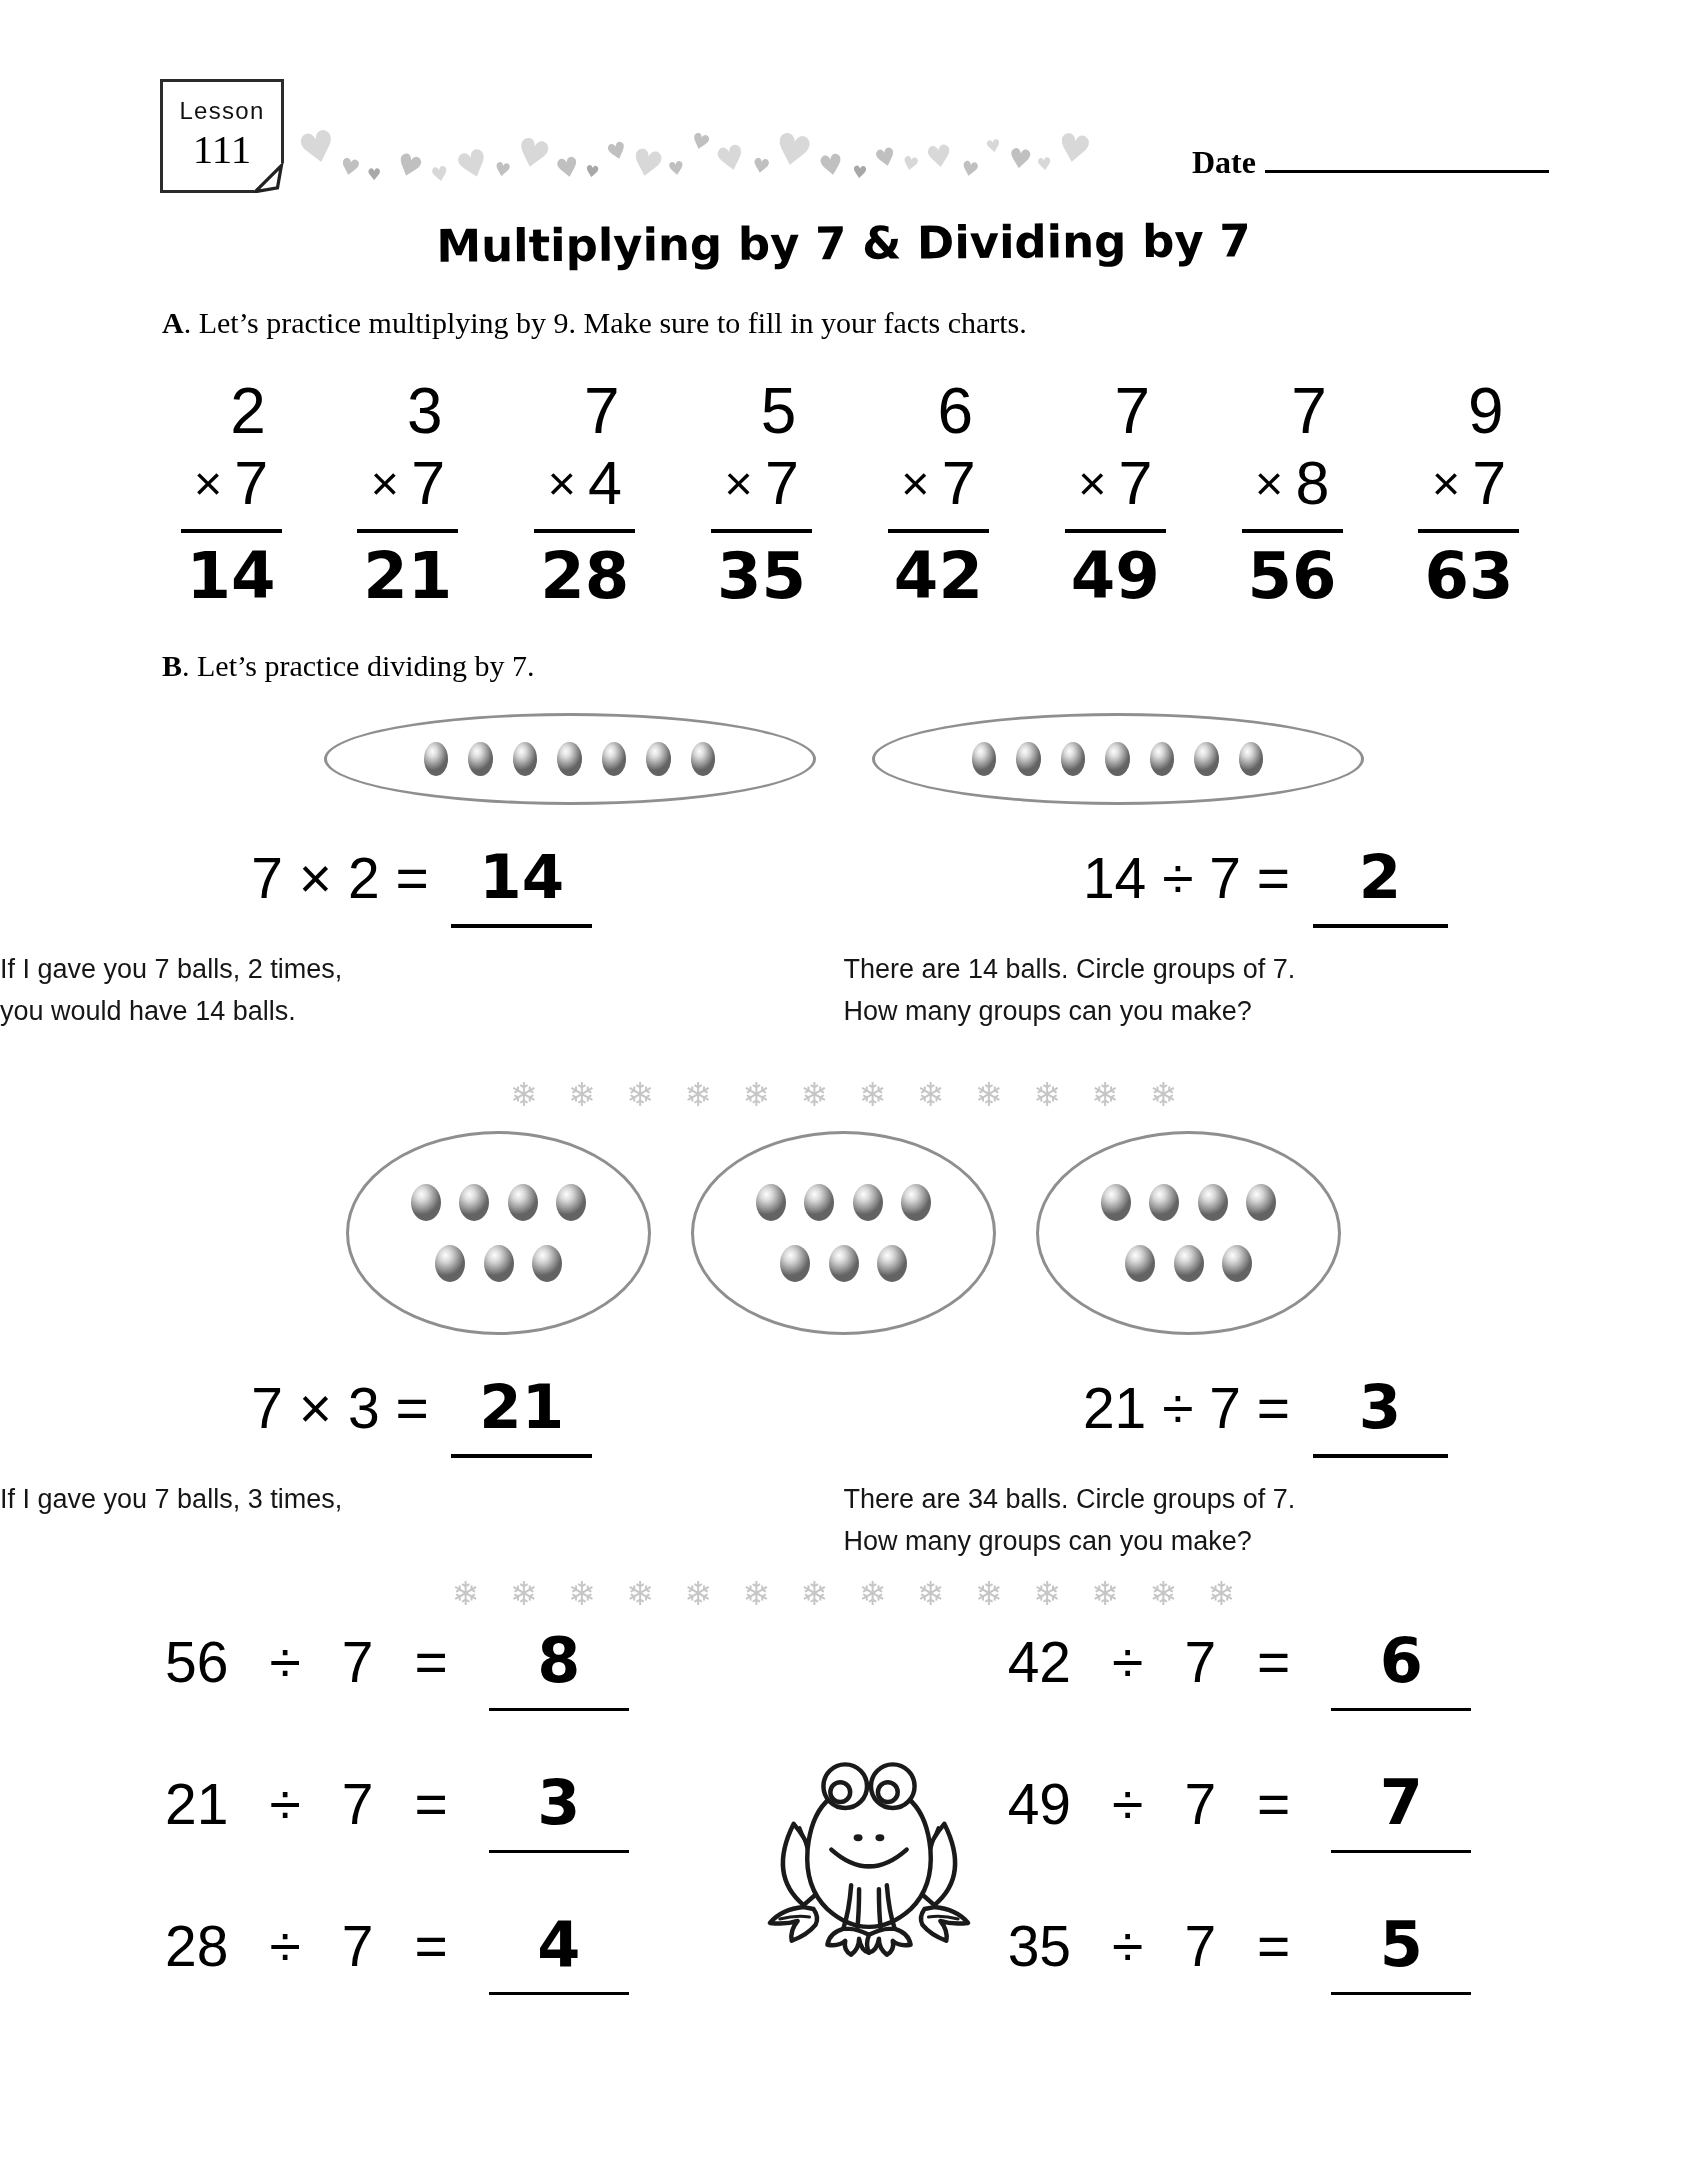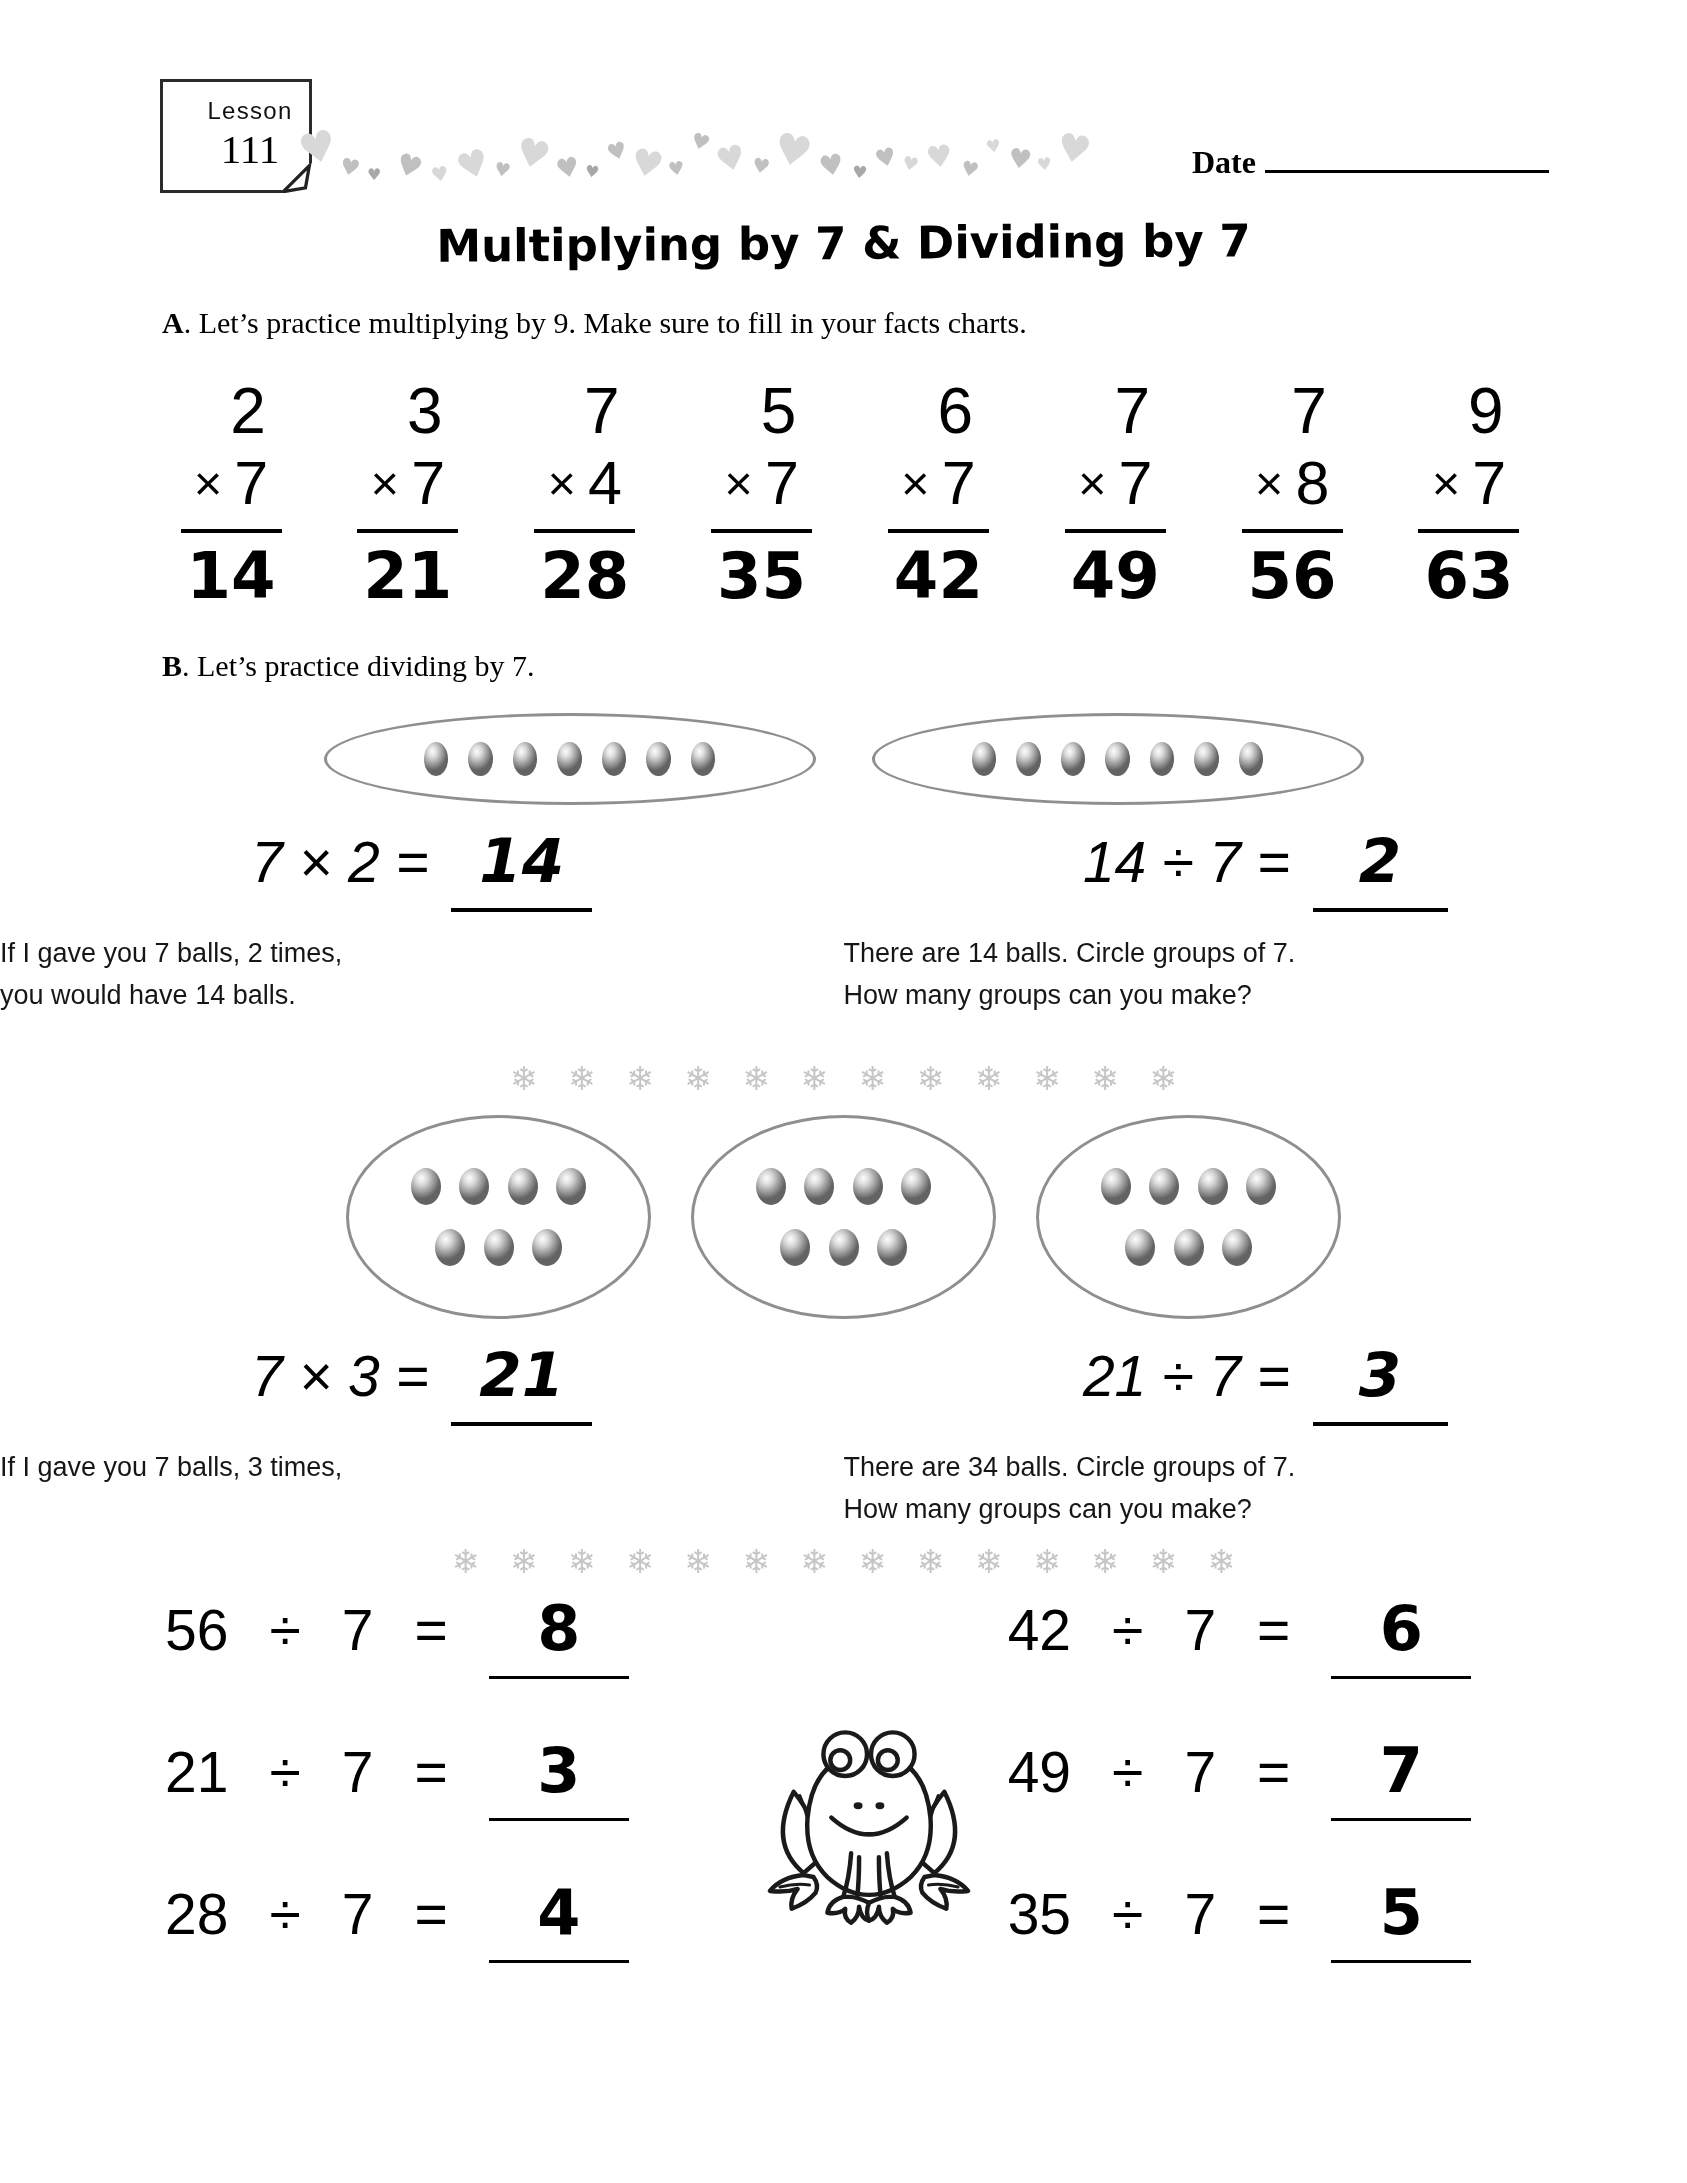--- a/index.html
+++ b/index.html
@@ -4,21 +4,21 @@
 <style>
   html,body{margin:0;padding:0;background:#e8e8e8;}
   .page{
     position:relative; width:1687px; height:2183px; background:#ffffff;
     font-family:"Liberation Serif", serif; color:#000; overflow:hidden;
   }
   
   .header{position:relative; height:198px;}
   .lesson-box{
     position:absolute; left:160px; top:79px; width:118px; height:108px;
-    border:3.3px solid #2b2b2b; background:#fff; text-align:center;padding-left:28px;
+    border:3.3px solid #2b2b2b; background:#fff; text-align:center;
   }
   .lesson-label{
     margin-top:14.6px; font-family:"Liberation Sans", sans-serif; font-weight:300;
     font-size:24px; letter-spacing:1.3px; color:#111;
   }
   .lesson-number{
     margin-top:4px; font-family:"Liberation Serif", serif; font-weight:normal; font-size:41px; line-height:1;
   }
   .fold{position:absolute; right:-3.3px; bottom:-3.3px; width:30px; height:30px; background:#fff;}
   .fold svg{display:block;}
@@ -61,21 +61,21 @@
   .oval2{
     width:299px; height:198px; border:3.3px solid #8f8f8f; border-radius:50%;
     display:flex; flex-direction:column; align-items:center; justify-content:center; gap:24px;
   }
   .brow{display:flex; gap:18.5px; justify-content:center;}
   .ball2{
     width:30px; height:37px; border-radius:50%;
     background:radial-gradient(ellipse 62% 55% at 35% 28%, #fdfdfd 0%, #d9d9d9 32%, #a2a2a2 64%, #636363 100%);
   }
   
-  .eq-row{display:flex; margin-top:24px;font-style:italic;}
+  .eq-row{display:flex; margin-top:40px;}
   .eq-cell{width:50%; text-align:center; font-family:"Liberation Sans", sans-serif; font-size:57px; white-space:nowrap;}
   .eq-ans{
     display:inline-block; min-width:79px; margin-left:22.5px; padding:0 28px 17px 28px;
     border-bottom:4px solid #000; font-family:"DejaVu Sans", sans-serif; font-weight:bold; font-size:61px; line-height:1;
   }
   .cap-row{display:flex; margin-top:21px;}
   .cap-cell{
     width:50%; text-align:left; font-family:"Liberation Sans", sans-serif;
     font-size:27px; line-height:1.55; color:#161616;
   }

